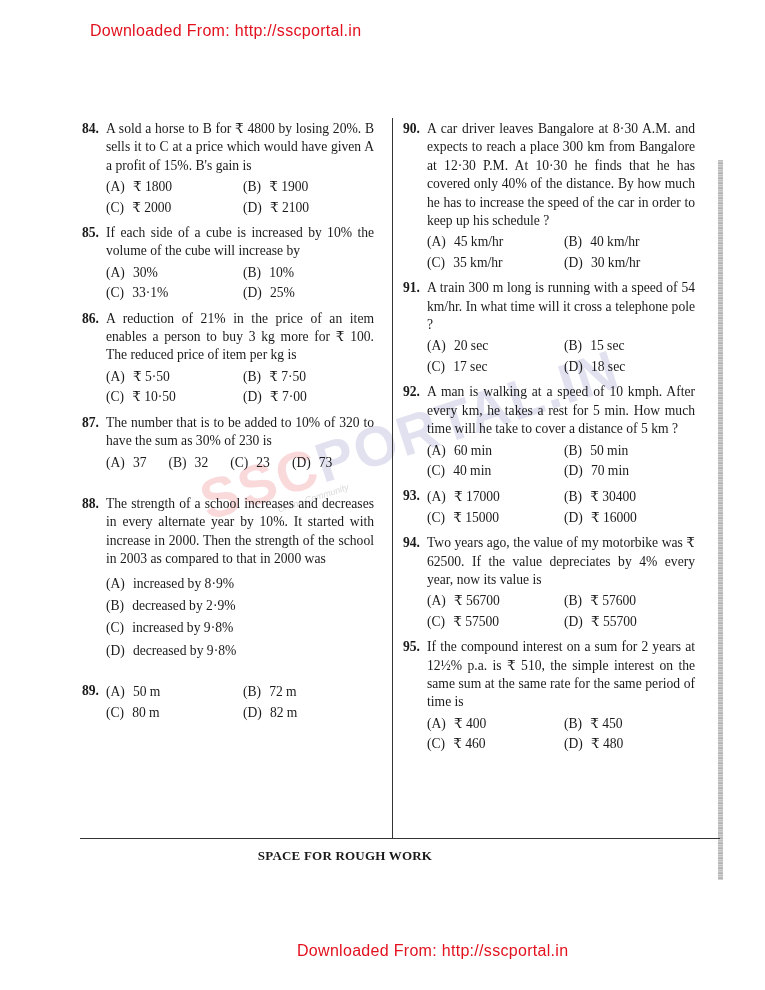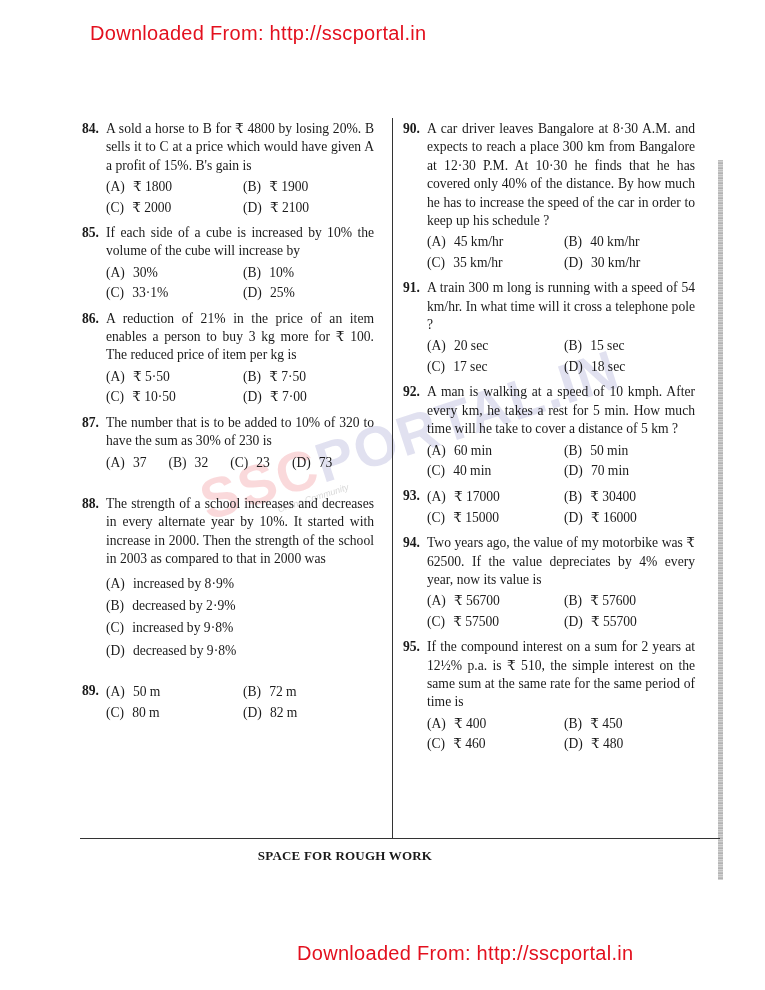--- a/index.html
+++ b/index.html
@@ -1,19 +1,19 @@
 <!DOCTYPE html>
 <html><head>
 <meta charset="utf-8">
 <style>
   html, body { margin:0; padding:0; }
   body { width:765px; height:990px; background:#ffffff; position:relative; overflow:hidden;
          font-family:"Liberation Serif","DejaVu Serif",serif; color:#1a1a1a; }
   .banner { position:absolute; font-family:"Liberation Sans","DejaVu Sans",sans-serif;
-            color:#e3101e; font-size:20px; letter-spacing:0.3px; }
+            color:#e3101e; font-size:16px; letter-spacing:0.3px; }
   .banner-top { left:90px; top:22px; }
   .banner-bottom { left:297px; top:942px; }
   .col { position:absolute; top:120px; width:292px; font-size:13.6px; line-height:18.4px; }
   .col-left { left:82px; }
   .col-right { left:403px; }
   .divider { position:absolute; left:392px; top:118px; width:1px; height:720px; background:#333; }
   .hrule { position:absolute; left:80px; top:838px; width:640px; height:1px; background:#333; }
   .edge { position:absolute; left:718px; top:160px; width:5px; height:720px;
           background:repeating-linear-gradient(180deg,#777 0px,#bbb 2px,#555 3px,#ccc 5px); opacity:0.55; }
   .q { position:relative; padding-left:24px; margin-bottom:6px; text-align:justify; }

